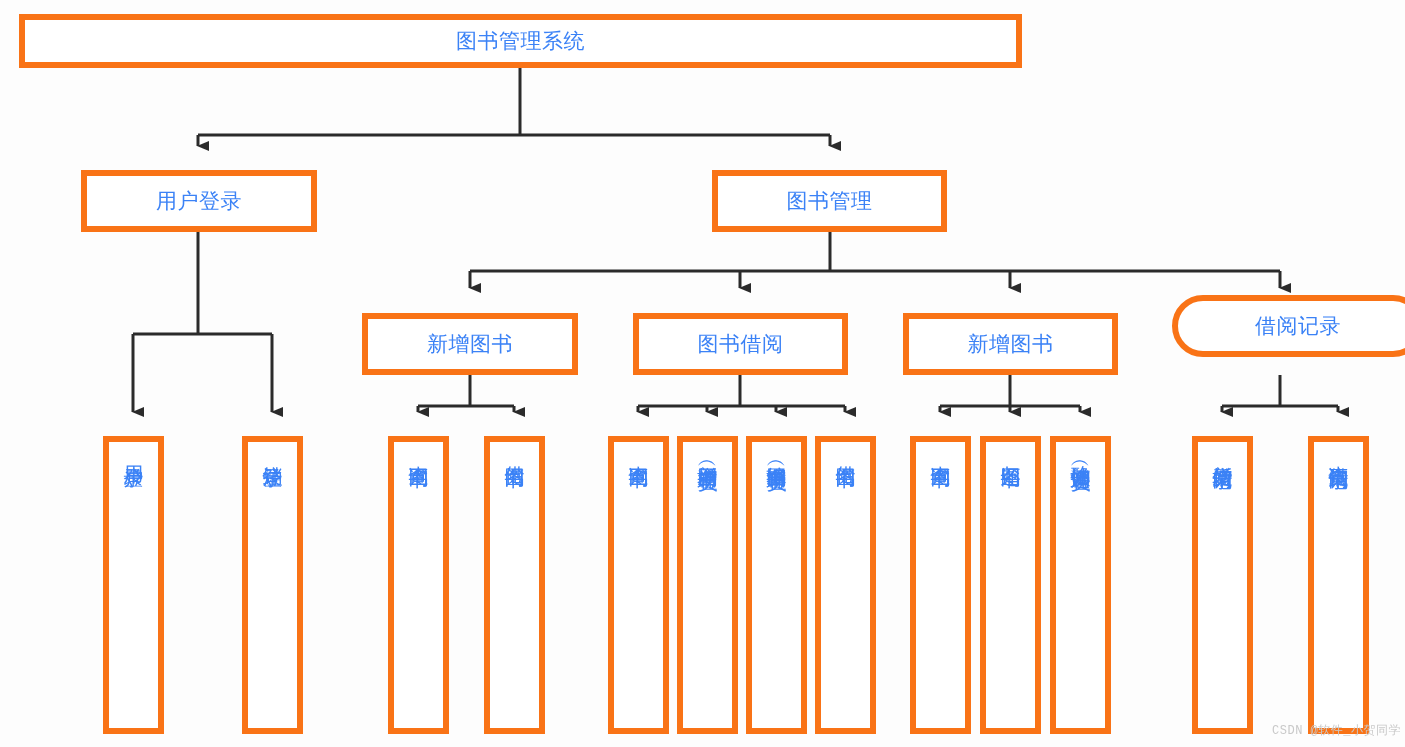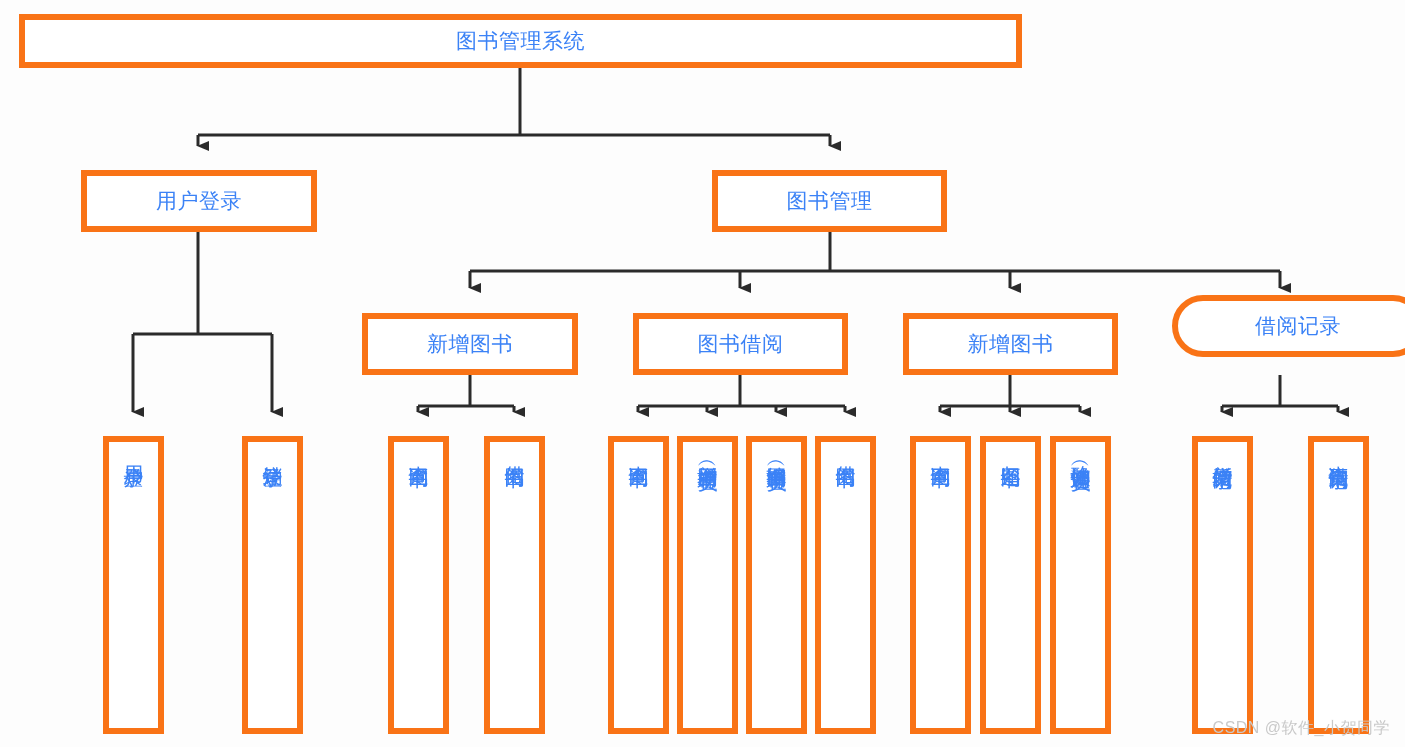--- a/index.html
+++ b/index.html
@@ -55,27 +55,27 @@
   .node.leaf .label {
     writing-mode: vertical-rl;
     text-orientation: upright;
     font-size: 20px;
     line-height: 1.45;
     letter-spacing: 1px;
     white-space: nowrap;
   }
   .watermark {
     position: absolute;
-    right: 15px;
+    right: 4px;
     bottom: 8px;
-    font-size: 16px;
+    font-size: 12px;
     color: #c9c9c9;
     letter-spacing: 0.5px;
     white-space: nowrap;
-    font-family: Liberation Sans, sans-serif;
+    font-family: Liberation Mono, monospace;
   }
 </style>
 </head>
 <body>
 
 <div id="canvas">
 
   <svg id="edges" viewBox="0 0 1405 747" width="1405" height="747">
     <defs>
       <marker id="arrow" viewBox="0 0 10 12" refX="5" refY="11" markerWidth="10" markerHeight="12" orient="auto-start-reverse" markerUnits="userSpaceOnUse">

